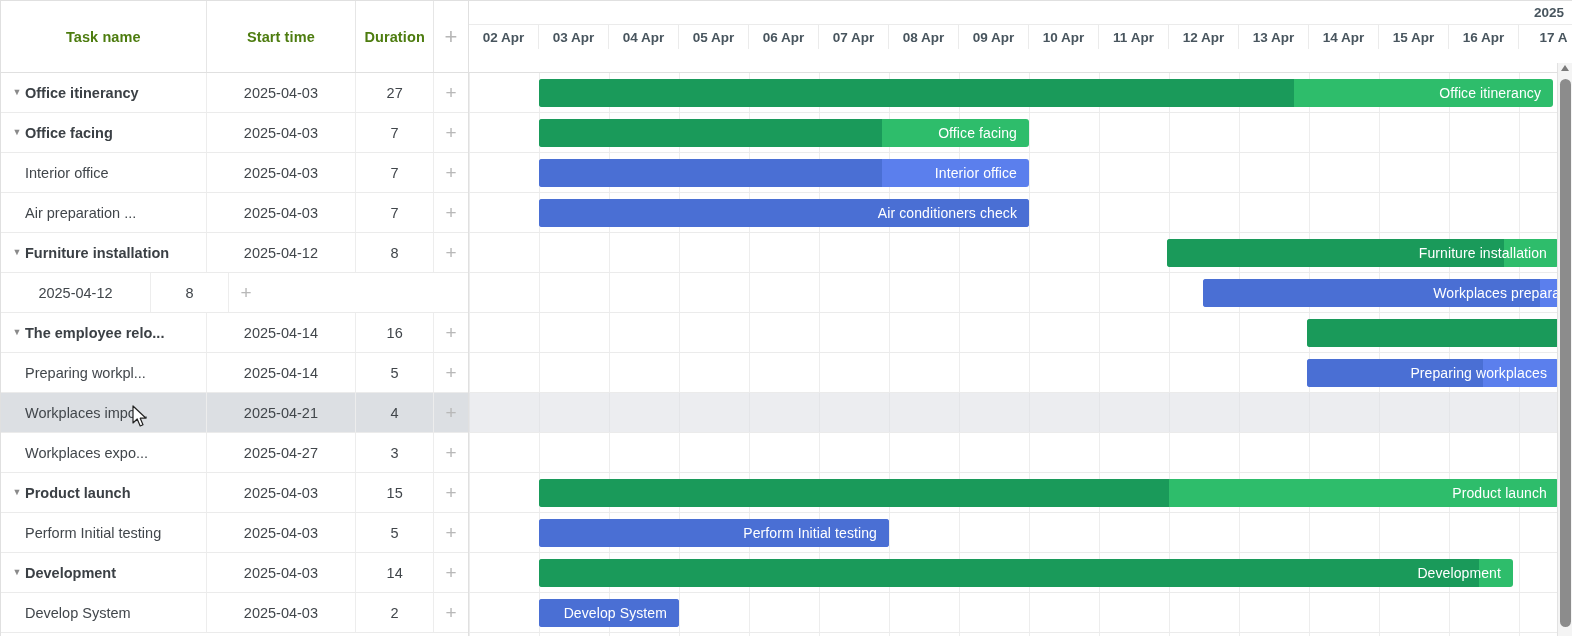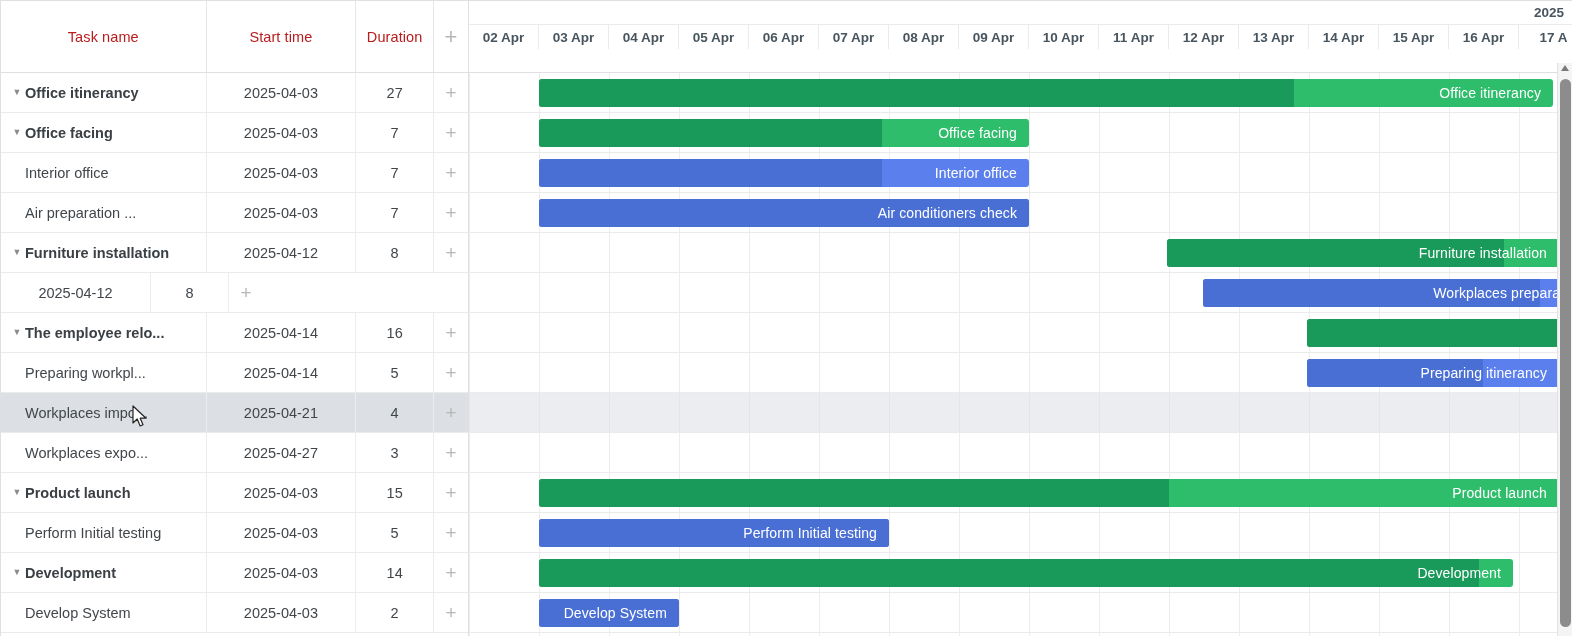--- a/index.html
+++ b/index.html
@@ -34,22 +34,22 @@
     height: 72px;
     display: flex;
     border-bottom: 1px solid #e0e0e0;
     background: #ffffff;
   }
   .gh-cell {
     display: flex;
     align-items: center;
     justify-content: center;
     font-size: 14.5px;
-    font-weight: normal;
-    color: #b91c1c;
+    font-weight: bold;
+    color: #4d7c0f;
     border-right: 1px solid #e6e6e6;
     height: 100%;
     letter-spacing: 0.1px;
   }
   .gh-cell.c-name { width: 206px; }
   .gh-cell.c-start { width: 150px; }
   .gh-cell.c-dur { width: 78px; }
   .gh-cell.c-add { width: 34px; border-right: none; color: #b6b6b6; font-weight: normal; font-size: 22px; }
 
   .grid-body { position: relative; }
@@ -471,21 +471,21 @@
           </div>
         </div>
         <div class="tl-row" style="top: 240px;">
           <div class="bar parent" style="left: 838px; width: 252px;">
             <div class="progress" style="width: 252px;"></div>
           </div>
         </div>
         <div class="tl-row" style="top: 280px;">
           <div class="bar child" style="left: 838px; width: 252px;">
             <div class="progress" style="width: 176px;"></div>
-            <span class="bar-text">Preparing itinerancy</span>
+            <span class="bar-text">Preparing workplaces</span>
           </div>
         </div>
         <div class="tl-row selected" style="top: 320px;"></div>
         <div class="tl-row" style="top: 360px;"></div>
         <div class="tl-row" style="top: 400px;">
           <div class="bar parent" style="left: 70px; width: 1020px;">
             <div class="progress" style="width: 630px;"></div>
             <span class="bar-text">Product launch</span>
           </div>
         </div>

